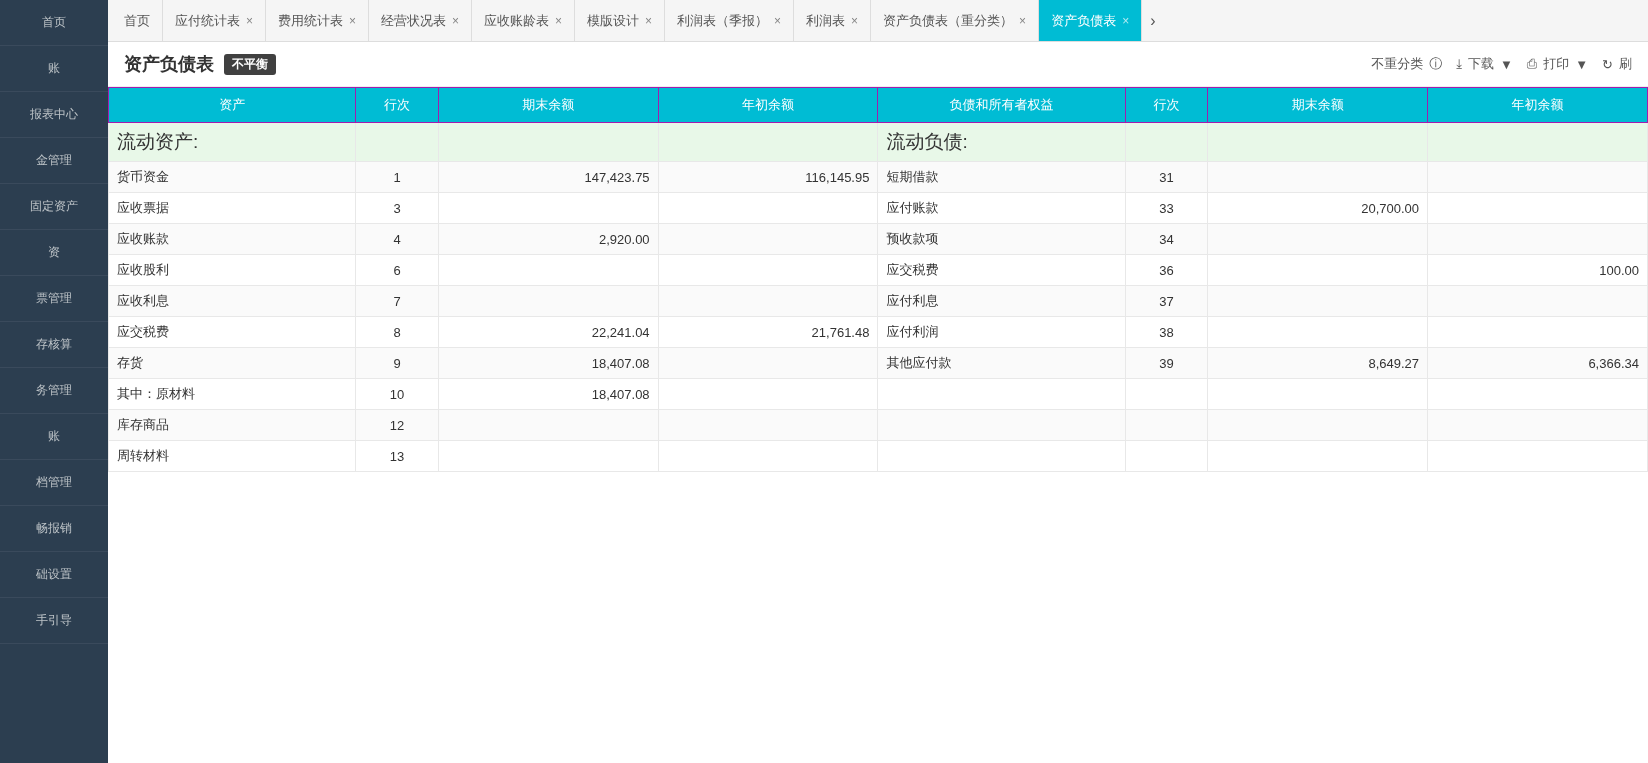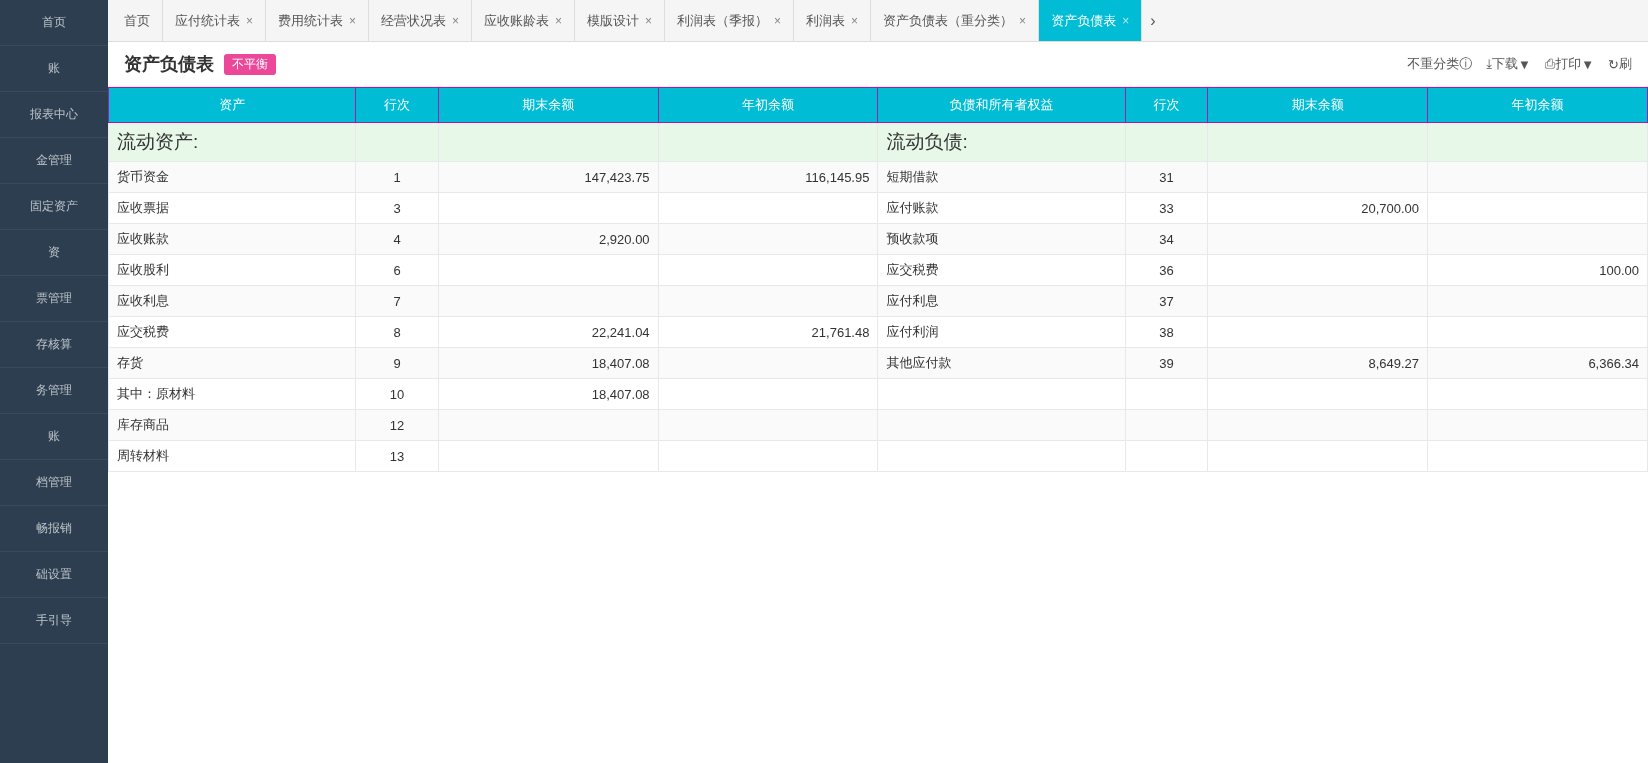--- a/index.html
+++ b/index.html
@@ -93,37 +93,38 @@
       display: flex;
       align-items: center;
       gap: 10px;
     }
     .page-title {
       font-size: 18px;
       font-weight: bold;
       color: #333;
     }
     .badge-unbalanced {
-      background: #ec4899;
+      background: #404040;
       color: #fff;
       padding: 2px 8px;
       border-radius: 3px;
       font-size: 12px;
+      font-weight: bold;
     }
     .page-actions {
       display: flex;
       align-items: center;
       gap: 14px;
       font-size: 13px;
       color: #555;
     }
     .action-btn {
       display: flex;
       align-items: center;
-      gap: 0;
+      gap: 6px;
       cursor: pointer;
       color: #555;
     }
 
     
     .table-area {
       flex: 1;
       overflow: auto;
       padding: 0;
     }

